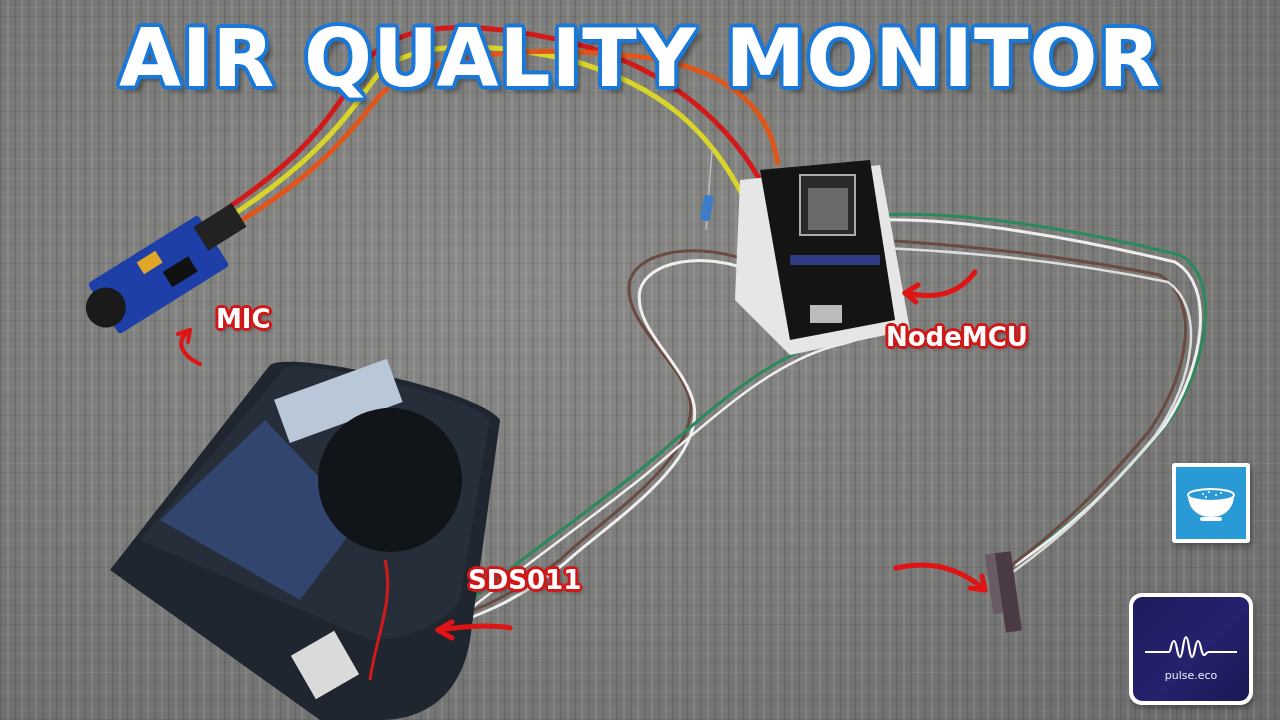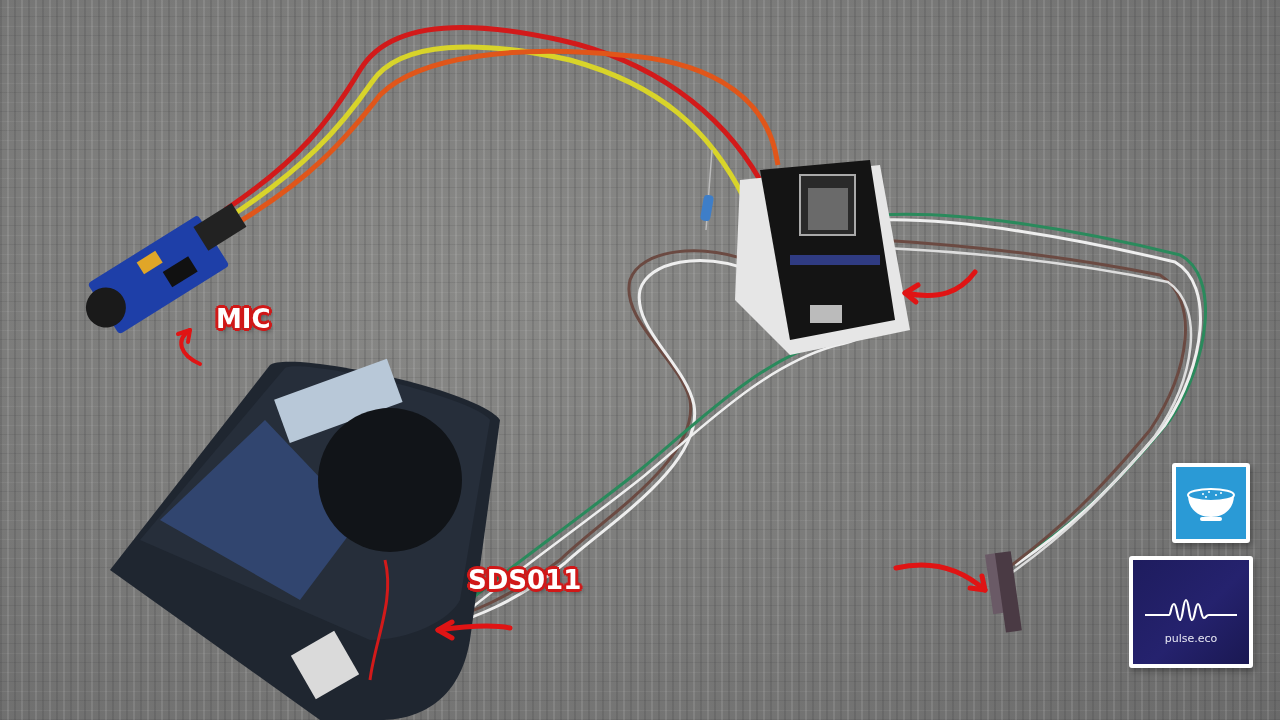--- a/index.html
+++ b/index.html
@@ -29,23 +29,23 @@
     -webkit-text-stroke: 1.5px #d01818; paint-order: stroke fill;
     text-shadow:
       3px 0 0 #d01818, -3px 0 0 #d01818, 0 3px 0 #d01818, 0 -3px 0 #d01818,
       2px 2px 0 #d01818, -2px -2px 0 #d01818, 2px -2px 0 #d01818, -2px 2px 0 #d01818,
       3px 3px 4px rgba(0,0,0,0.4);
   }
 
   .logo-bowl { position:absolute; left:1172px; top:463px; width:78px; height:80px;
     background:#2a9ad6; border:4px solid #ffffff; border-radius:3px; box-sizing:border-box;
     box-shadow: 2px 3px 6px rgba(0,0,0,0.35); }
-  .logo-pulse { position:absolute; left:1129px; top:556px; width:124px; height:112px;
+  .logo-pulse { position:absolute; left:1129px; top:593px; width:124px; height:112px;
     background:linear-gradient(135deg,#1e1c5e 0%,#25226e 55%,#1a1852 100%);
-    border:4px solid #ffffff; border-radius:3px; box-sizing:border-box;
+    border:4px solid #ffffff; border-radius:13px; box-sizing:border-box;
     box-shadow: 2px 3px 6px rgba(0,0,0,0.35); }
   .pulse-text { position:absolute; left:0; right:0; top:72px; text-align:center;
     color:#e8e8f4; font-size:11px; font-family:"DejaVu Sans", sans-serif; }
 </style>
 </head>
 <body>
 
 <div class="scene">
 
   <svg class="wires" width="1280" height="720" viewBox="0 0 1280 720">
@@ -104,22 +104,24 @@
       <path d="M190,330 L178,334 M190,330 L188,342" stroke-width="4"></path>
       <path d="M975,272 C960,292 940,300 905,293" stroke-width="5"></path>
       <path d="M905,293 L918,285 M905,293 L916,302" stroke-width="5"></path>
       <path d="M510,628 C495,625 475,625 438,630" stroke-width="5"></path>
       <path d="M438,630 L452,622 M438,630 L452,638" stroke-width="5"></path>
       <path d="M896,568 C930,560 960,568 985,590" stroke-width="5"></path>
       <path d="M985,590 L970,588 M985,590 L982,576" stroke-width="5"></path>
     </g>
   </svg>
 
+  <div class="title">AIR QUALITY MONITOR</div>
 
   <div class="label" style="left:216px; top:304px;">MIC</div>
+  <div class="label" style="left:886px; top:322px;">NodeMCU</div>
   <div class="label" style="left:468px; top:565px;text-align:center;">SDS011</div>
 
   <div class="logo-bowl">
     <svg width="70" height="72" viewBox="0 0 70 72">
       <path d="M12,28 L58,28 C58,42 48,50 35,50 C22,50 12,42 12,28 Z" fill="#ffffff"></path>
       <rect x="24" y="50" width="22" height="4" rx="2" fill="#ffffff"></rect>
       <ellipse cx="35" cy="28" rx="23" ry="6" fill="#2a9ad6" stroke="#ffffff" stroke-width="2"></ellipse>
       <circle cx="27" cy="27" r="1" fill="#fff"></circle>
         <circle cx="33" cy="25" r="1" fill="#fff"></circle>
       <circle cx="40" cy="28" r="1" fill="#fff"></circle>

